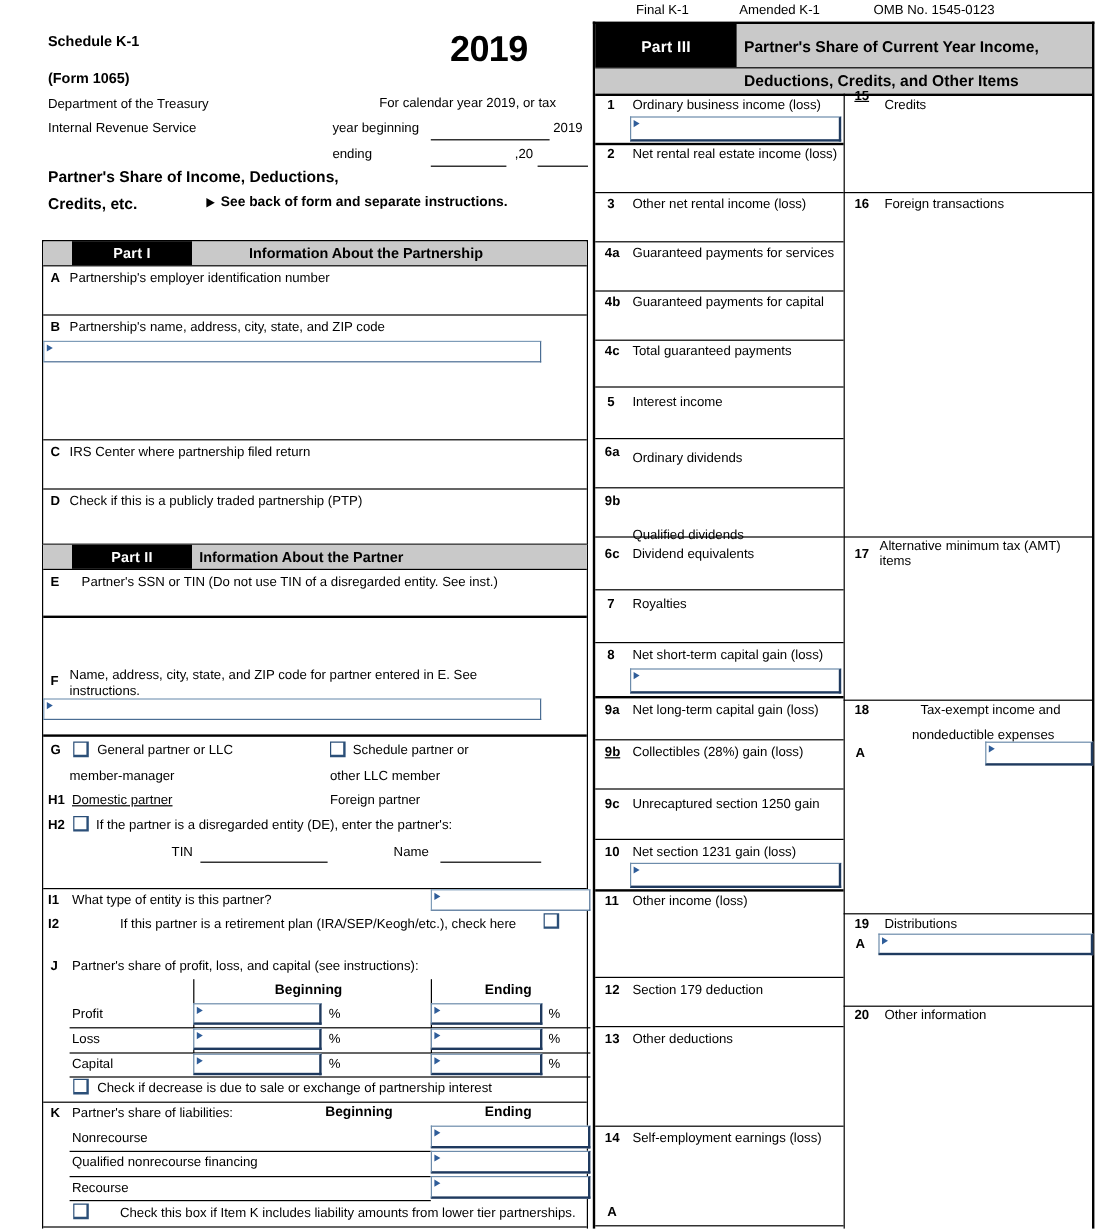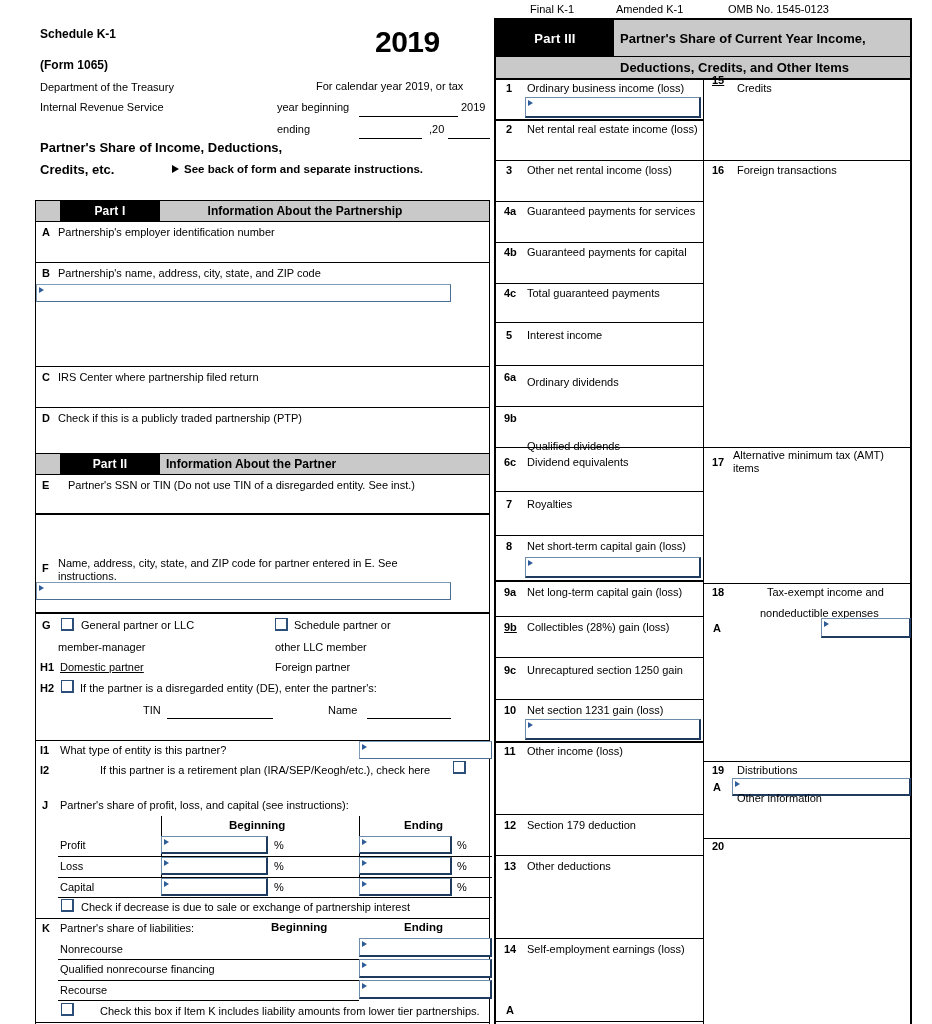--- a/index.html
+++ b/index.html
@@ -195,21 +195,21 @@
 <div class="field" style="left:821px;top:618px;width:90px;height:20px;"></div>
 <div class="hline" style="left:703px;top:761px;width:207px;"></div>
 
 <div class="num" style="left:712px;top:764px;">19</div>
 <div class="lbl" style="left:737px;top:764px;">Distributions</div>
 <div class="letter" style="left:713px;top:781px;">A</div>
 <div class="field" style="left:732px;top:778px;width:179px;height:18px;"></div>
 <div class="hline" style="left:703px;top:838px;width:207px;"></div>
 
 <div class="num" style="left:712px;top:840px;">20</div>
-<div class="lbl" style="left:737px;top:792px;">Other information</div>
+<div class="lbl" style="left:737px;top:840px;">Other information</div>
 
 <div class="hline2" style="left:35px;top:200px;width:455px;"></div>
 <div class="vline" style="left:35px;top:200px;height:254px;"></div>
 <div class="vline" style="left:489px;top:200px;height:254px;"></div>
 <div class="grayband" style="left:36px;top:201px;width:453px;height:20px;"></div>
 <div class="blackband" style="left:60px;top:201px;width:100px;height:20px;font-size:12px;">Part I</div>
 <div class="bandtxt" style="left:160px;top:201px;width:290px;height:20px;justify-content:center;font-size:12px;">Information About the Partnership</div>
 <div class="hline" style="left:36px;top:221px;width:453px;"></div>
 
 <div class="letter" style="left:42px;top:226px;">A</div>

